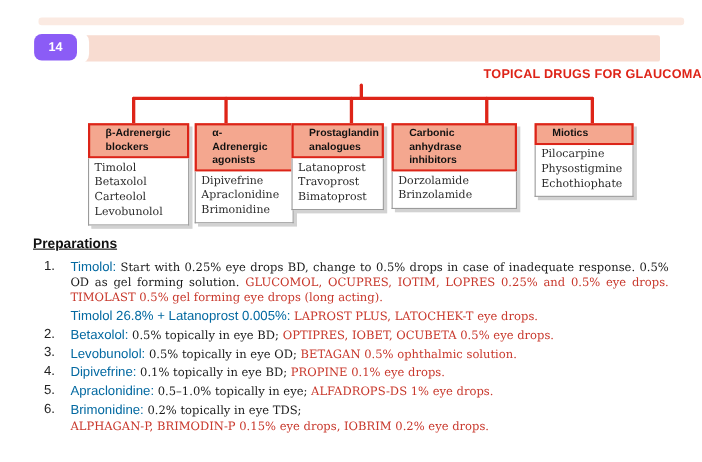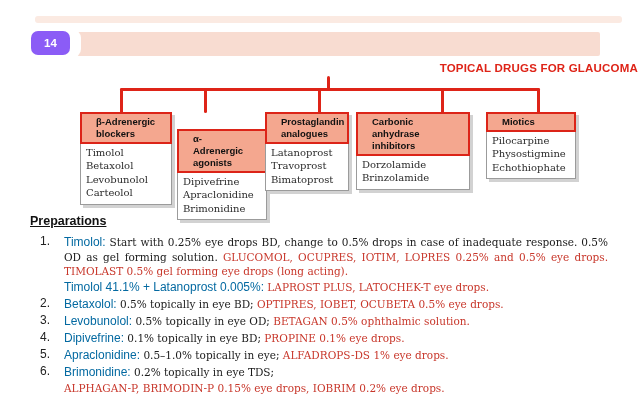--- a/index.html
+++ b/index.html
@@ -81,25 +81,25 @@
       <div class="conn" style="left: 441px; top: 88px; width: 3px; height: 25px;"></div>
       <div class="conn" style="left: 537px; top: 88px; width: 3px; height: 25px;"></div>
     </div>
 
   <div id="boxes">
       <div class="dbox" style="left: 80px; width: 92px;">
         <div class="dbox-header">β-Adrenergic blockers</div>
         <div class="dbox-body">
           <div>Timolol</div>
           <div>Betaxolol</div>
+          <div>Carteolol</div>
           <div>Levobunolol</div>
-          <div>Carteolol</div>
         </div>
       </div>
-      <div class="dbox" style="left: 177px; width: 90px; margin-top: 17px;">
+      <div class="dbox" style="left: 177px; width: 90px;">
         <div class="dbox-header">α-Adrenergic agonists</div>
         <div class="dbox-body">
           <div>Dipivefrine</div>
           <div>Apraclonidine</div>
           <div>Brimonidine</div>
         </div>
       </div>
       <div class="dbox" style="left: 265px; width: 84px;">
         <div class="dbox-header">Prostaglandin analogues</div>
         <div class="dbox-body">
@@ -124,21 +124,21 @@
         </div>
       </div>
     </div>
 
   <div class="preparations">
     <div class="prep-heading">Preparations</div>
     <ol class="prep-list" id="prep-list">
         <li class="prep-item">
           <span class="prep-num">1.</span>
           <div class="prep-line"><span class="seg-lead">Timolol: </span><span>Start with 0.25% eye drops BD, change to 0.5% drops in case of inadequate response. 0.5% OD as gel forming solution. </span><span class="seg-brand">GLUCOMOL, OCUPRES, IOTIM, LOPRES 0.25% and 0.5% eye drops. TIMOLAST 0.5% gel forming eye drops (long acting).</span></div>
-          <div class="prep-line"><span class="seg-lead">Timolol 41.1% + Latanoprost 0.005%: </span><span class="seg-brand">LAPROST PLUS, LATOCHEK-T eye drops.</span></div>
+          <div class="prep-line"><span class="seg-lead">Timolol 26.8% + Latanoprost 0.005%: </span><span class="seg-brand">LAPROST PLUS, LATOCHEK-T eye drops.</span></div>
         </li>
         <li class="prep-item">
           <span class="prep-num">2.</span>
           <div class="prep-line"><span class="seg-lead">Betaxolol: </span><span>0.5% topically in eye BD; </span><span class="seg-brand">OPTIPRES, IOBET, OCUBETA 0.5% eye drops.</span></div>
         </li>
         <li class="prep-item">
           <span class="prep-num">3.</span>
           <div class="prep-line"><span class="seg-lead">Levobunolol: </span><span>0.5% topically in eye OD; </span><span class="seg-brand">BETAGAN 0.5% ophthalmic solution.</span></div>
         </li>
         <li class="prep-item">

